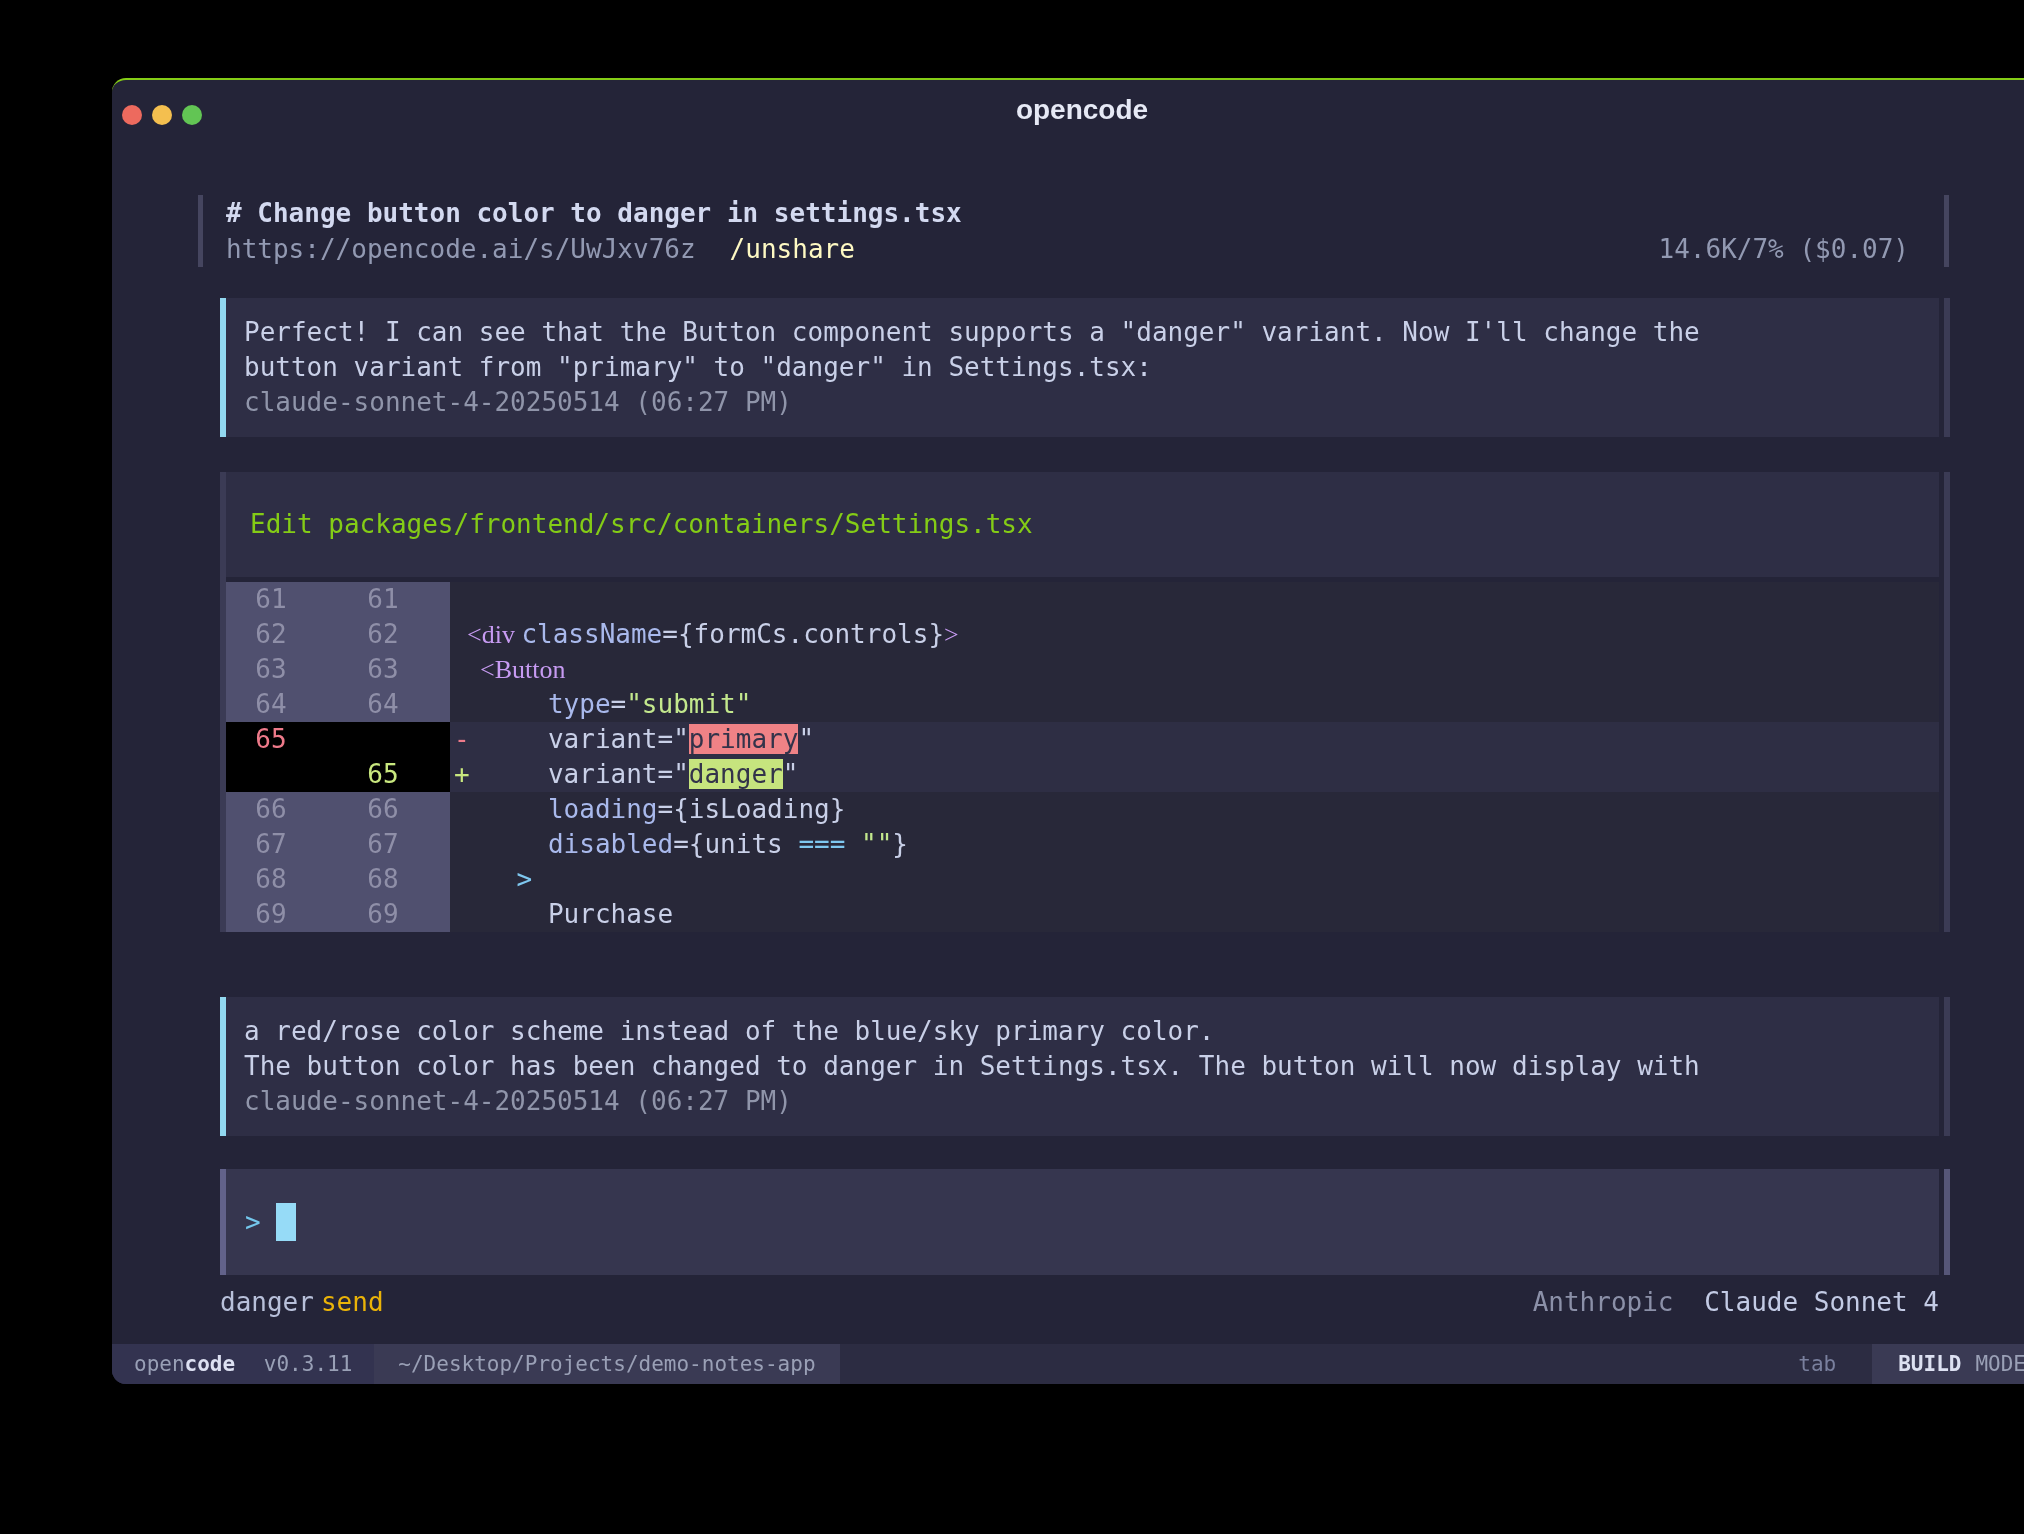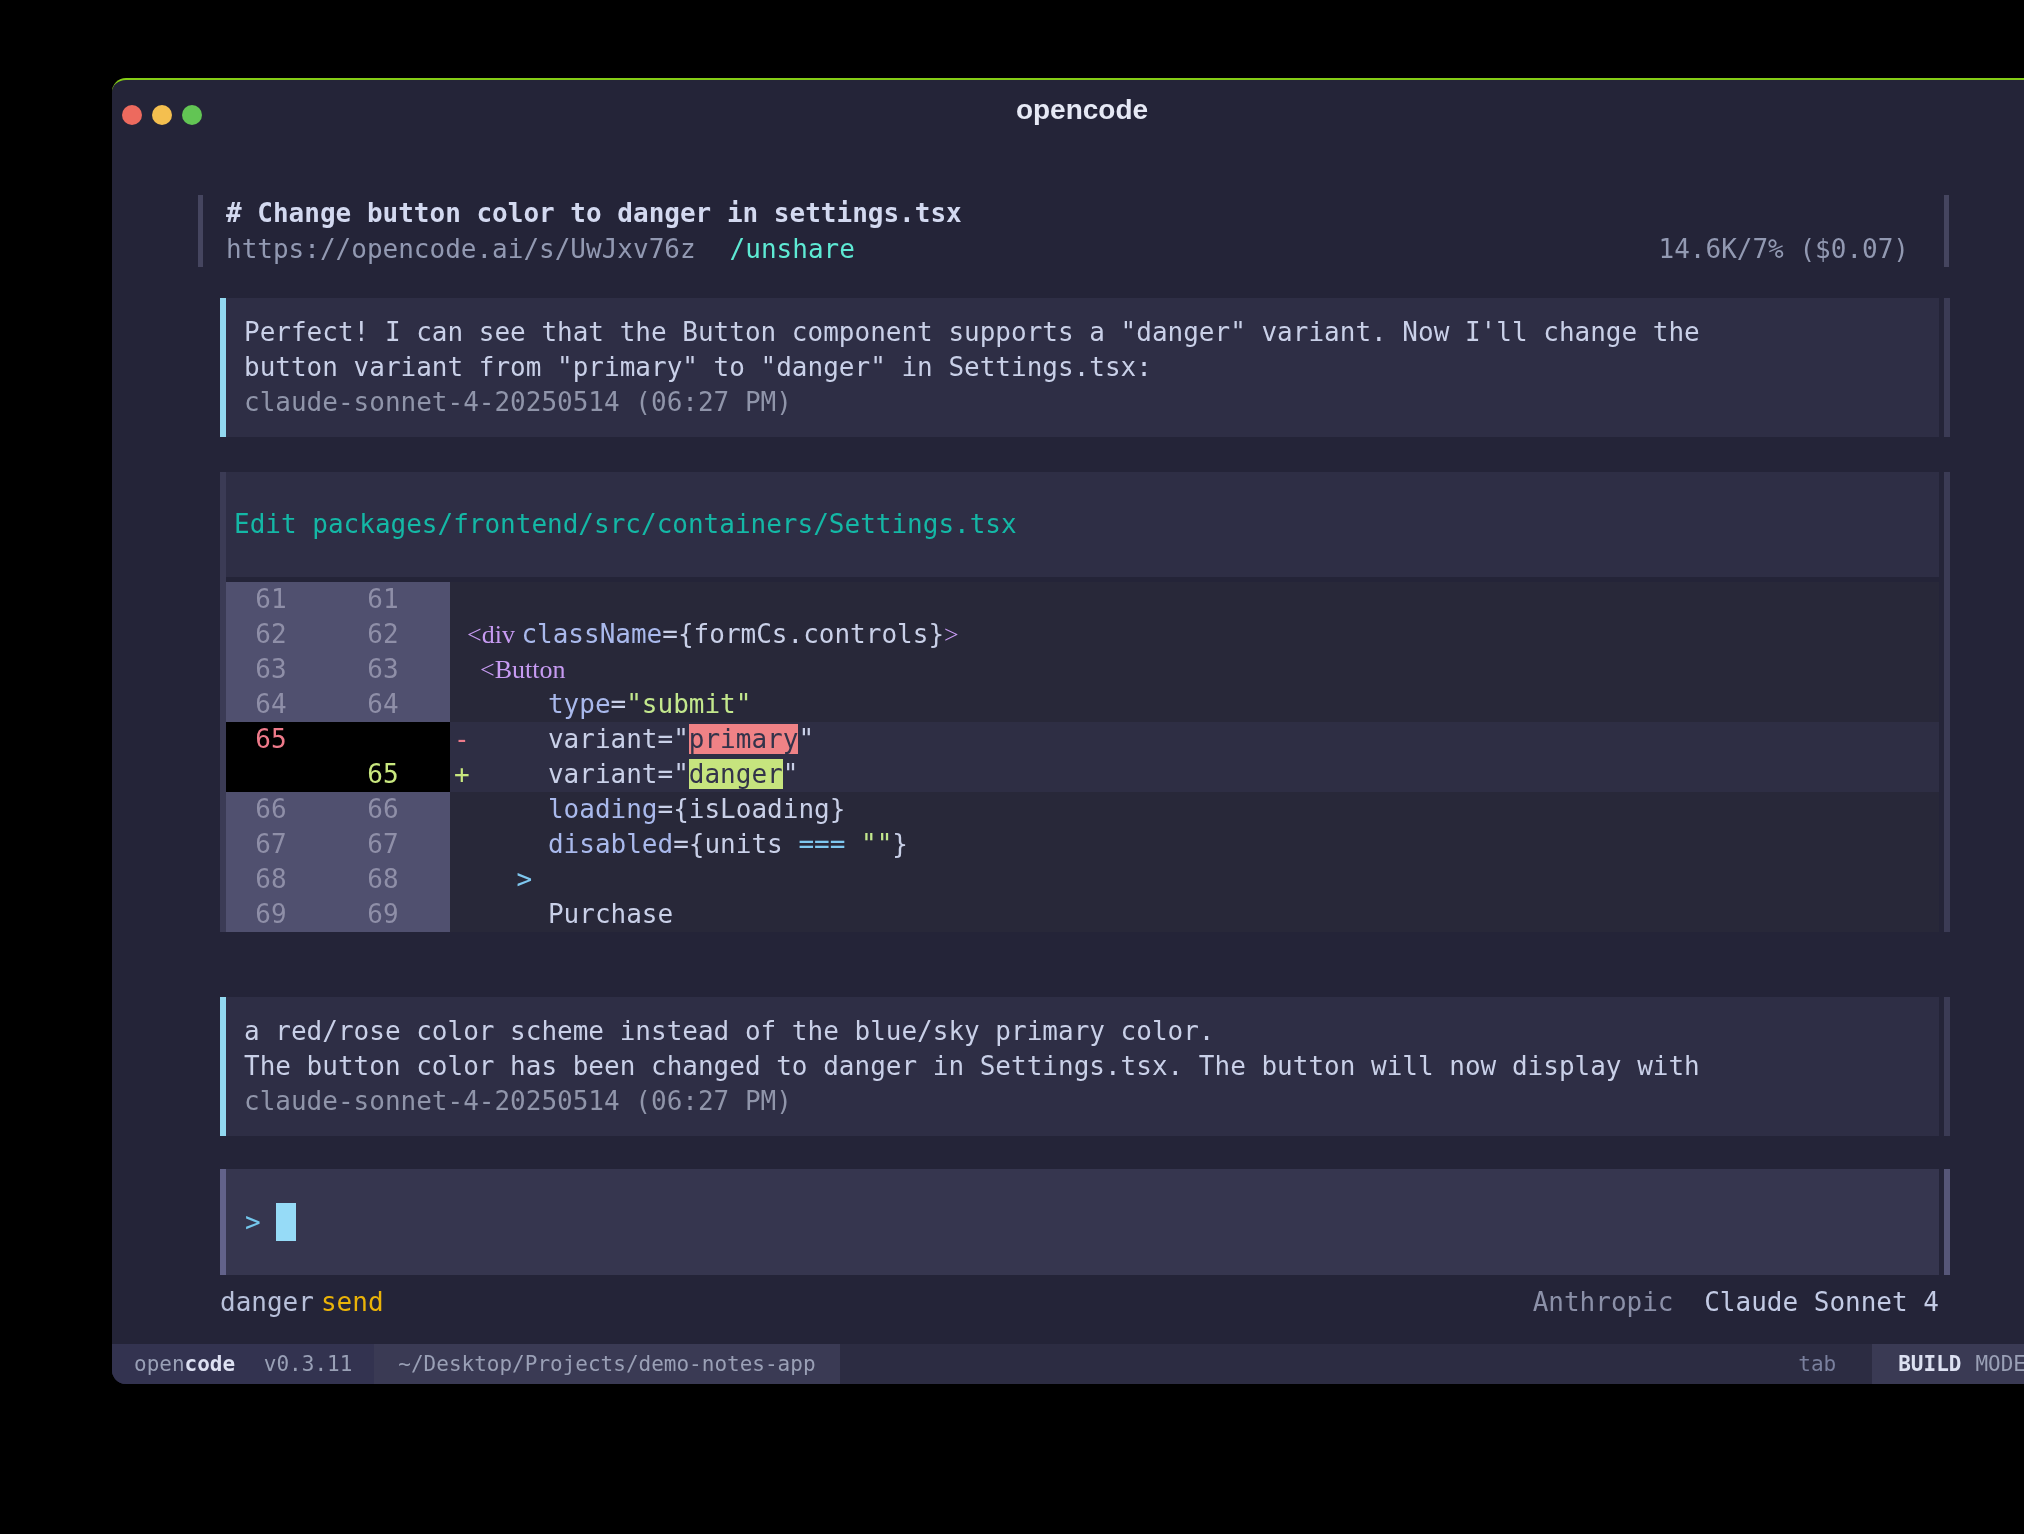--- a/index.html
+++ b/index.html
@@ -15,32 +15,32 @@
   .light{width:20px;height:20px;border-radius:50%;}
   .light.red{background:#ed6a5e;}.light.yellow{background:#f4bf4f;}.light.green{background:#62c554;}
   .apptitle{font-family:"Liberation Sans",sans-serif;font-weight:bold;font-size:28px;color:#e6e9f5;}
   
   .header{margin:55px 103px 0 86px;border-left:5px solid #45455f;padding:0 40px 0 23px;
           line-height:36px;position:relative;}
   .header::after{content:"";position:absolute;right:0;top:0;bottom:0;width:5px;background:#45455f;}
   .h-title{font-weight:bold;color:#d3d9f0;}
   .h-sub{display:flex;}
   .h-url{color:#9299b2;}
-  .h-unshare{color:#5eead4;margin-left:34px;}
+  .h-unshare{color:#fef9c3;margin-left:34px;}
   .h-stats{margin-left:auto;color:#9299b2;}
   
   .msg{margin:31px 113px 0 108px;background:#2e2e45;border-left:6px solid #92d8f0;
        padding:17px 24px 17px 18px;line-height:35px;position:relative;}
   .msg::after{content:"";position:absolute;right:-11px;top:0;bottom:0;width:6px;background:#3b3b55;}
   .msg .meta{color:#9095aa;}
   .msg2{margin-top:65px;}
   
   .tool{margin:35px 113px 0 108px;border-left:6px solid #3b3b55;position:relative;}
   .tool::after{content:"";position:absolute;right:-11px;top:0;bottom:0;width:6px;background:#3b3b55;}
-  .tool-header{background:#2e2e45;color:#14b8a6;padding:34px 0 34px 8px;line-height:37px;}
+  .tool-header{background:#2e2e45;color:#84cc16;padding:34px 0 34px 24px;line-height:37px;}
   .difftable{margin-top:5px;}
   .row{display:flex;line-height:35px;height:35px;}
   .gut{display:flex;flex:none;width:224px;}
   .on,.nn{width:112px;text-align:center;padding-right:22px;box-sizing:border-box;}
   .code{margin:0;padding-left:4px;flex:1;white-space:pre;font:inherit;}
   .row.ctx .gut{background:#50506f;color:#8f8fa8;}
   .row.ctx .code{background:#282839;}
   .row.del,.row.add{background:#2e2e44;}
   .row.del .gut,.row.add .gut{background:#000000;}
   .row.del .on{color:#ee7a8a;}

